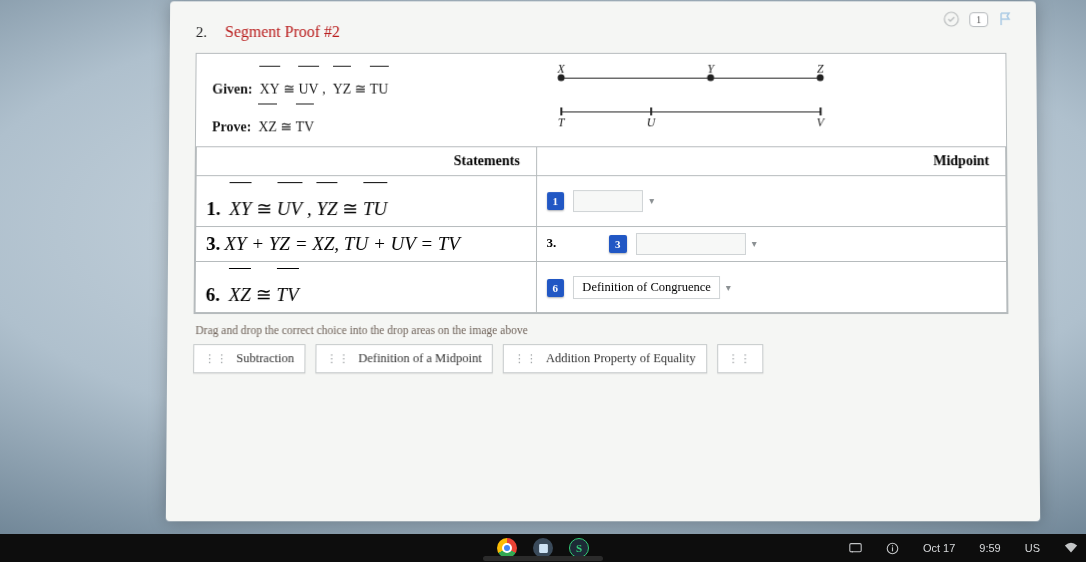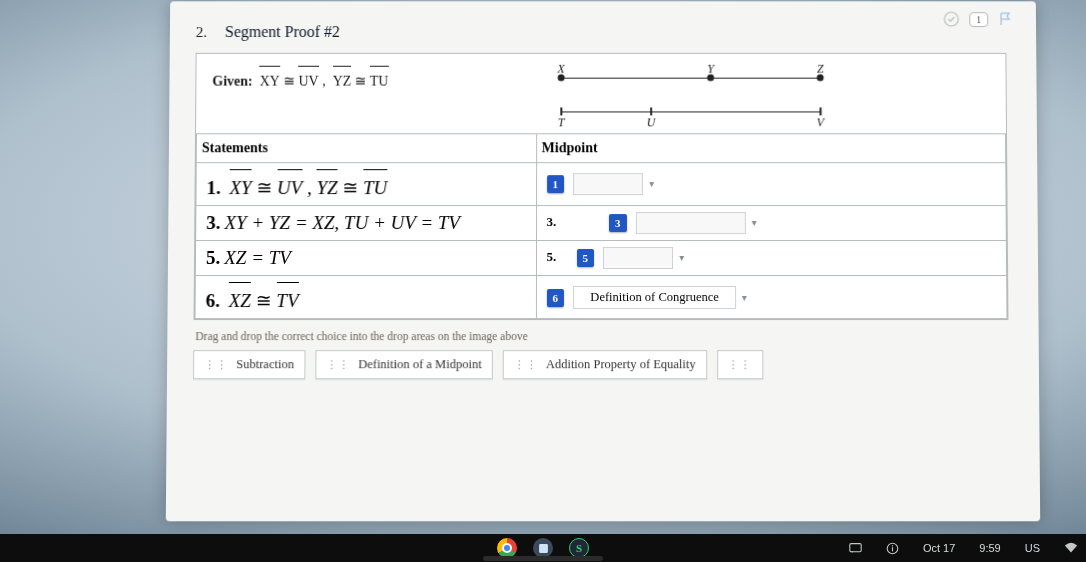--- a/index.html
+++ b/index.html
@@ -17,47 +17,47 @@
     border-radius:4px;
     box-shadow:0 0 18px rgba(0,0,0,.25);
     transform:perspective(900px) rotateX(1deg);
     padding:18px 30px 10px 26px;
   }
   .top-icons{position:absolute;top:10px;right:22px;display:flex;gap:10px;align-items:center;}
   .top-icons svg{opacity:.55}
   .badge{border:1px solid #b5b9bc;border-radius:4px;font-size:10px;padding:1px 6px;color:#555;background:#fff;}
   .heading{display:flex;gap:18px;align-items:baseline;margin:4px 0 12px 0;}
   .qnum{font-size:15px;color:#222;}
-  .qtitle{font-size:16px;color:#0f172a;}
+  .qtitle{font-size:16px;color:#b91c1c;}
   .frame{border:1px solid #b6bbbd;background:#fff;}
   .givenprove{display:flex;padding:12px 16px 6px 16px;border-bottom:1px solid #b6bbbd;gap:30px;}
   .gp-left{flex:0 0 300px;font-family:Georgia,serif;font-size:14px;line-height:1.9;color:#1a1a1a;}
   .gp-left b{font-weight:700;}
   .diagram{flex:1;position:relative;height:62px;}
   .seg,.segl{position:absolute;border-bottom:1.5px solid #222;}
   .mk{position:absolute;width:7px;height:7px;border-radius:50%;background:#222;transform:translate(-50%,-50%);}
   .ml{position:absolute;width:1.5px;height:8px;background:#222;transform:translate(-50%,-50%);}
   .lbl{position:absolute;font-style:italic;font-size:12px;transform:translate(-50%,0);color:#222;}
   .table{width:100%;border-collapse:collapse;}
   .table th,.table td{border:1px solid #b6bbbd;padding:0;}
-  .table th{font-weight:700;font-size:14px;padding:6px 5px;text-align:left;border-top:none;}
+  .table th{font-weight:700;font-size:14px;padding:6px 16px;text-align:right;border-top:none;}
   .table td.stmt{font-size:19px;padding:6px 10px;font-family:Georgia,serif;font-style:italic;}
   .table td.stmt .num{font-style:normal;font-weight:700;margin-right:4px;}
   .table td.reason{font-size:13px;padding:4px 10px;position:relative;height:32px;}
   .rnum{font-weight:700;margin-right:4px;}
   .drop{display:inline-block;border:1px solid #cfd3d5;background:#f7f8f7;height:22px;min-width:110px;vertical-align:middle;}
   .drop.small{min-width:70px;}
   .chev{display:inline-block;margin-left:6px;color:#8a8f92;font-size:10px;}
   .tag{display:inline-block;background:#2157c4;color:#fff;font-size:11px;font-weight:700;padding:3px 6px;border-radius:2px;box-shadow:0 1px 2px rgba(0,0,0,.3);margin-right:6px;vertical-align:middle;}
-  .filled{display:inline-block;border:1px solid #cfd3d5;background:#fff;padding:3px 16px;font-size:12.5px;}
+  .filled{display:inline-block;border:1px solid #cfd3d5;background:#fff;padding:3px 8px;font-size:12.5px;}
   .instr{font-size:11.5px;color:#6f6259;margin:10px 0 8px 2px;font-family:Georgia,serif;}
   .choices{display:flex;gap:10px;}
   .choice{border:1px solid #c6cacb;background:#fff;padding:6px 10px;font-size:12.5px;color:#333;display:flex;gap:8px;align-items:center;box-shadow:0 1px 1px rgba(0,0,0,.06);}
   .grip{color:#8a8f92;font-size:11px;letter-spacing:1px;}
-  .over{border-top:1.3px solid currentColor;padding-top:8px;line-height:1;display:inline-block;}
+  .over{border-top:1.3px solid currentColor;padding-top:16px;line-height:1;display:inline-block;}
   .cong{font-style:normal;}
   .cursor{position:absolute;left:212px;top:350px;font-size:17px;color:#000;pointer-events:none;}
   .taskbar{position:absolute;left:0;right:0;bottom:0;height:28px;background:#0d0d0d;display:flex;align-items:center;justify-content:center;gap:16px;}
   .taskbar .pill{width:120px;height:5px;background:#2b2b2b;border-radius:3px;position:absolute;bottom:1px;left:50%;transform:translateX(-50%);}
   .tb-icon{width:20px;height:20px;border-radius:50%;display:flex;align-items:center;justify-content:center;font-size:11px;}
   .tb-right{position:absolute;right:8px;display:flex;gap:24px;align-items:center;color:#d7d9db;font-size:11px;font-family:Arial,sans-serif;}
   .tb-right svg{opacity:.9}
 </style>
 </head>
 <body>
@@ -88,20 +88,26 @@
       <div class="gp-left">
         <div>
           <b>Given:</b>&nbsp;
           <span class="over">XY</span>
           <span class="cong">≅</span>
           <span class="over">UV</span>
           <span>,</span>&nbsp;
           <span class="over">YZ</span>
           <span class="cong">≅</span>
           <span class="over">TU</span>
+        </div>
+        <div>
+          <b>Prove:</b>&nbsp;
+          <span class="over">XZ</span>
+          <span class="cong">≅</span>
+          <span class="over">TV</span>
         </div>
       </div>
       <div class="diagram">
         <div class="seg" style="left:20px;top:12px;width:260px;"></div>
         <div class="mk" style="left:20px;top:12px;"></div>
         <div class="mk" style="left:170px;top:12px;"></div>
         <div class="mk" style="left:280px;top:12px;"></div>
         <span class="lbl" style="left:20px;top:-4px;">X</span>
         <span class="lbl" style="left:170px;top:-4px;">Y</span>
         <span class="lbl" style="left:280px;top:-4px;">Z</span>
@@ -143,29 +149,20 @@
       <tr>
         <td class="stmt"><span class="num">3.</span><span>XY + YZ = XZ,  TU + UV = TV</span></td>
         <td class="reason">
           <span class="rnum">3.</span>
           &nbsp;&nbsp;&nbsp;&nbsp;&nbsp;&nbsp;&nbsp;&nbsp;&nbsp;&nbsp;&nbsp;&nbsp;&nbsp;
           <span class="tag">3</span>
           <span class="drop"></span><span class="chev">▾</span>
         </td>
       </tr>
       <tr>
-        <td class="stmt"><span class="num">5.</span><span>XZ  = TV</span></td>
-        <td class="reason">
-          <span class="rnum">5.</span>
-          &nbsp;&nbsp;&nbsp;
-          <span class="tag">5</span>
-          <span class="drop small"></span><span class="chev">▾</span>
-        </td>
-      </tr>
-      <tr>
         <td class="stmt">
           <span class="num">6.</span>
           <span class="over">XZ</span>
           <span class="cong">≅</span>
           <span class="over">TV</span>
         </td>
         <td class="reason">
           <span class="tag">6</span>
           <span class="filled">Definition of Congruence</span><span class="chev">▾</span>
         </td>

